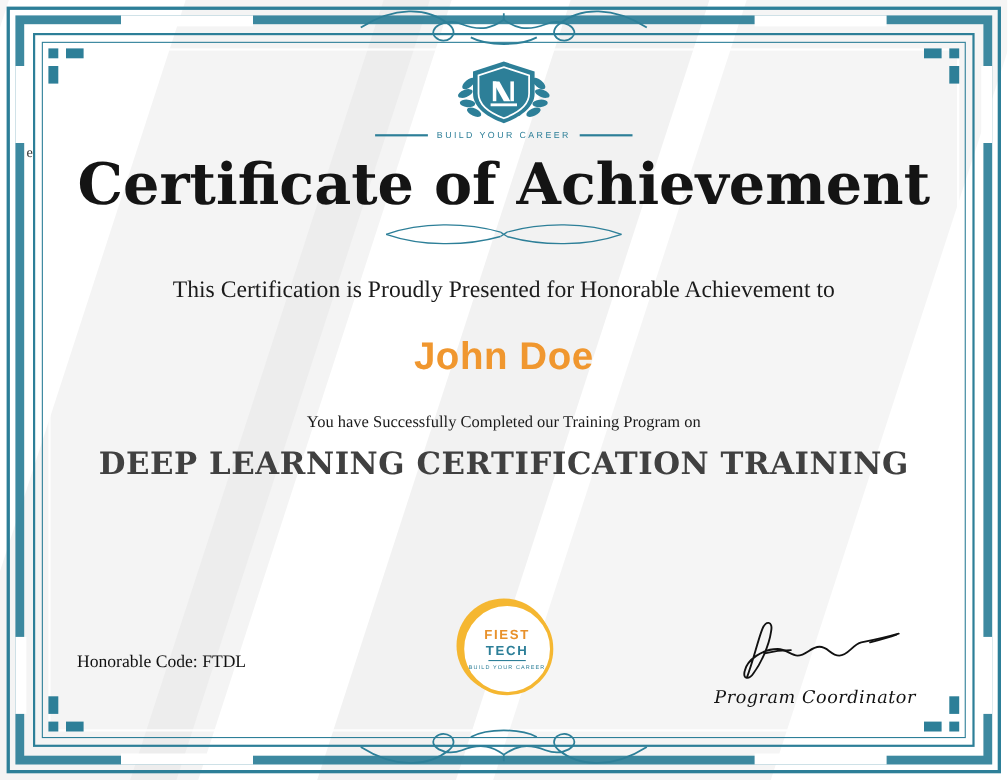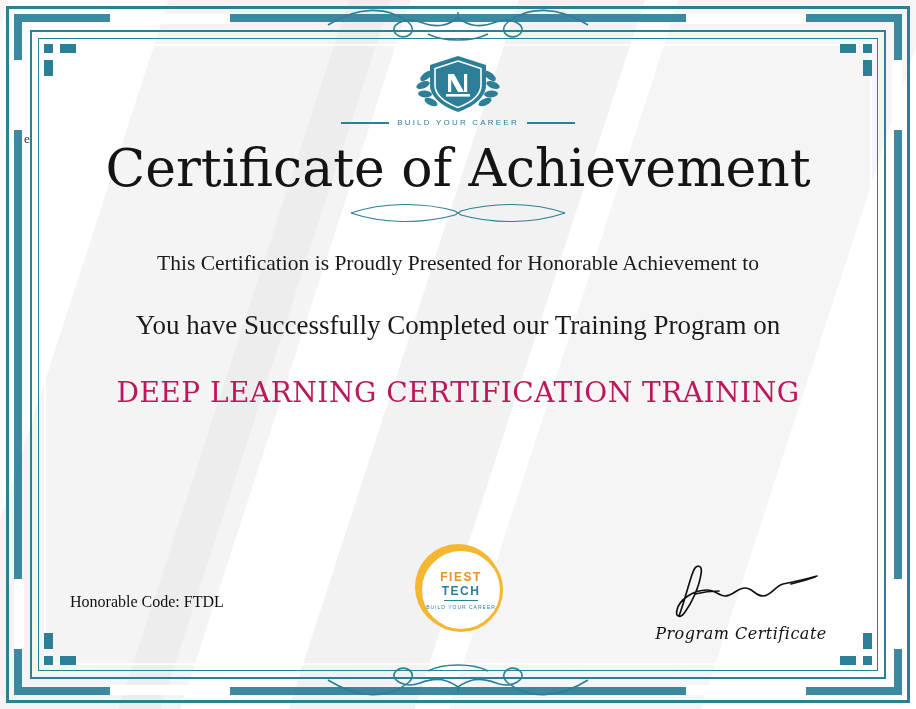--- a/index.html
+++ b/index.html
@@ -126,21 +126,21 @@
   }
   .brand-tagline {
     font-family: "Liberation Sans", sans-serif;
     font-size: 8px;
     letter-spacing: 2.2px;
     color: #2d7f98;
   }
 
   .title {
     font-family: "DejaVu Serif", serif;
-    font-weight: normal;
+    font-weight: bold;
     font-size: 52px;
     color: #141414;
     margin-top: 14px;
     letter-spacing: 0px;
     line-height: 1.05;
   }
 
   .divider-orn {
     margin-top: 6px;
     color: #2d7f98;
@@ -160,31 +160,31 @@
     font-family: "Liberation Sans", sans-serif;
     font-weight: bold;
     font-size: 35px;
     color: #f0972f;
     margin-top: 26px;
     letter-spacing: 0.5px;
   }
 
   .completed {
     font-family: "Liberation Serif", serif;
-    font-size: 27px;
+    font-size: 15px;
     color: #1b1b1b;
     margin-top: 32px;
   }
 
   .course {
     font-family: "DejaVu Serif", serif;
-    font-weight: normal;
+    font-weight: bold;
     font-size: 28px;
-    color: #be185d;
-    margin-top: 35px;
+    color: #404040;
+    margin-top: 12px;
     letter-spacing: 0.5px;
     text-transform: uppercase;
     font-variant: small-caps;
   }
 
   
   .footer {
     position: absolute;
     left: 0; right: 0; bottom: 6px;
     height: 140px;
@@ -405,20 +405,21 @@
           <path d="M8 11 C 40 22, 80 22, 112 13"></path>
           <path d="M222 11 C 190 0, 150 0, 118 9"></path>
           <path d="M222 11 C 190 22, 150 22, 118 13"></path>
           <path d="M112 9 L118 13 M112 13 L118 9"></path>
         </g>
       </svg>
     </div>
 
     <div class="presented">This Certification is Proudly Presented for Honorable Achievement to</div>
 
+    <div class="recipient">John Doe</div>
 
     <div class="completed">You have Successfully Completed our Training Program on</div>
 
     <div class="course">Deep Learning Certification Training</div>
 
     <div class="footer">
 
       <div class="candidate-code">Honorable Code: FTDL</div>
 
       <div class="seal">
@@ -446,18 +447,18 @@
       </div>
 
       <div class="signature-block">
         <svg class="sig-svg" width="200" height="62" viewBox="0 0 200 62">
           <g fill="none" stroke="#111111" stroke-width="1.7" stroke-linecap="round">
             <path d="M38 56 C 44 40, 48 22, 52 12 C 55 4, 62 4, 60 14 C 58 28, 50 44, 44 52 C 40 58, 34 58, 36 50 C 38 40, 52 30, 66 30 C 74 30, 78 36, 84 36 C 92 36, 96 28, 104 28 C 112 28, 114 36, 122 36 C 130 36, 134 26, 142 24 C 152 22, 162 20, 176 16"></path>
             <path d="M54 34 C 62 32, 70 31, 78 31"></path>
             <path d="M150 24 C 158 22, 166 20, 174 17"></path>
           </g>
         </svg>
-        <div class="sig-title">Program Certificate</div>
+        <div class="sig-title">Program Coordinator</div>
       </div>
 
     </div>
   </div>
 </div>
 
 </body></html>

